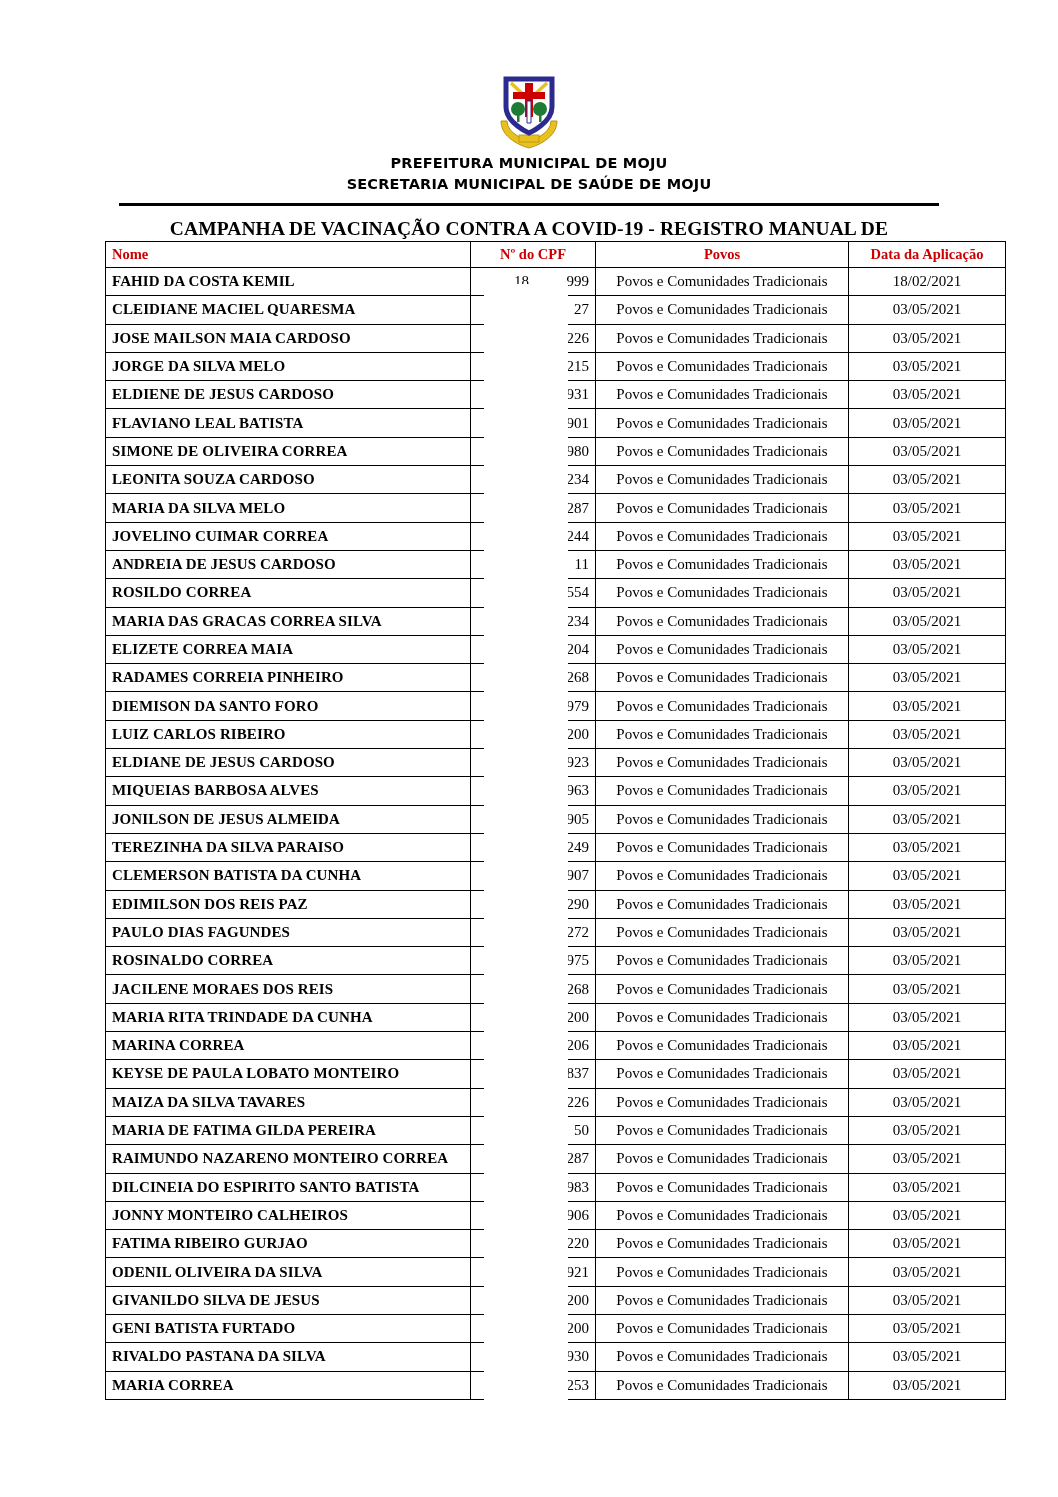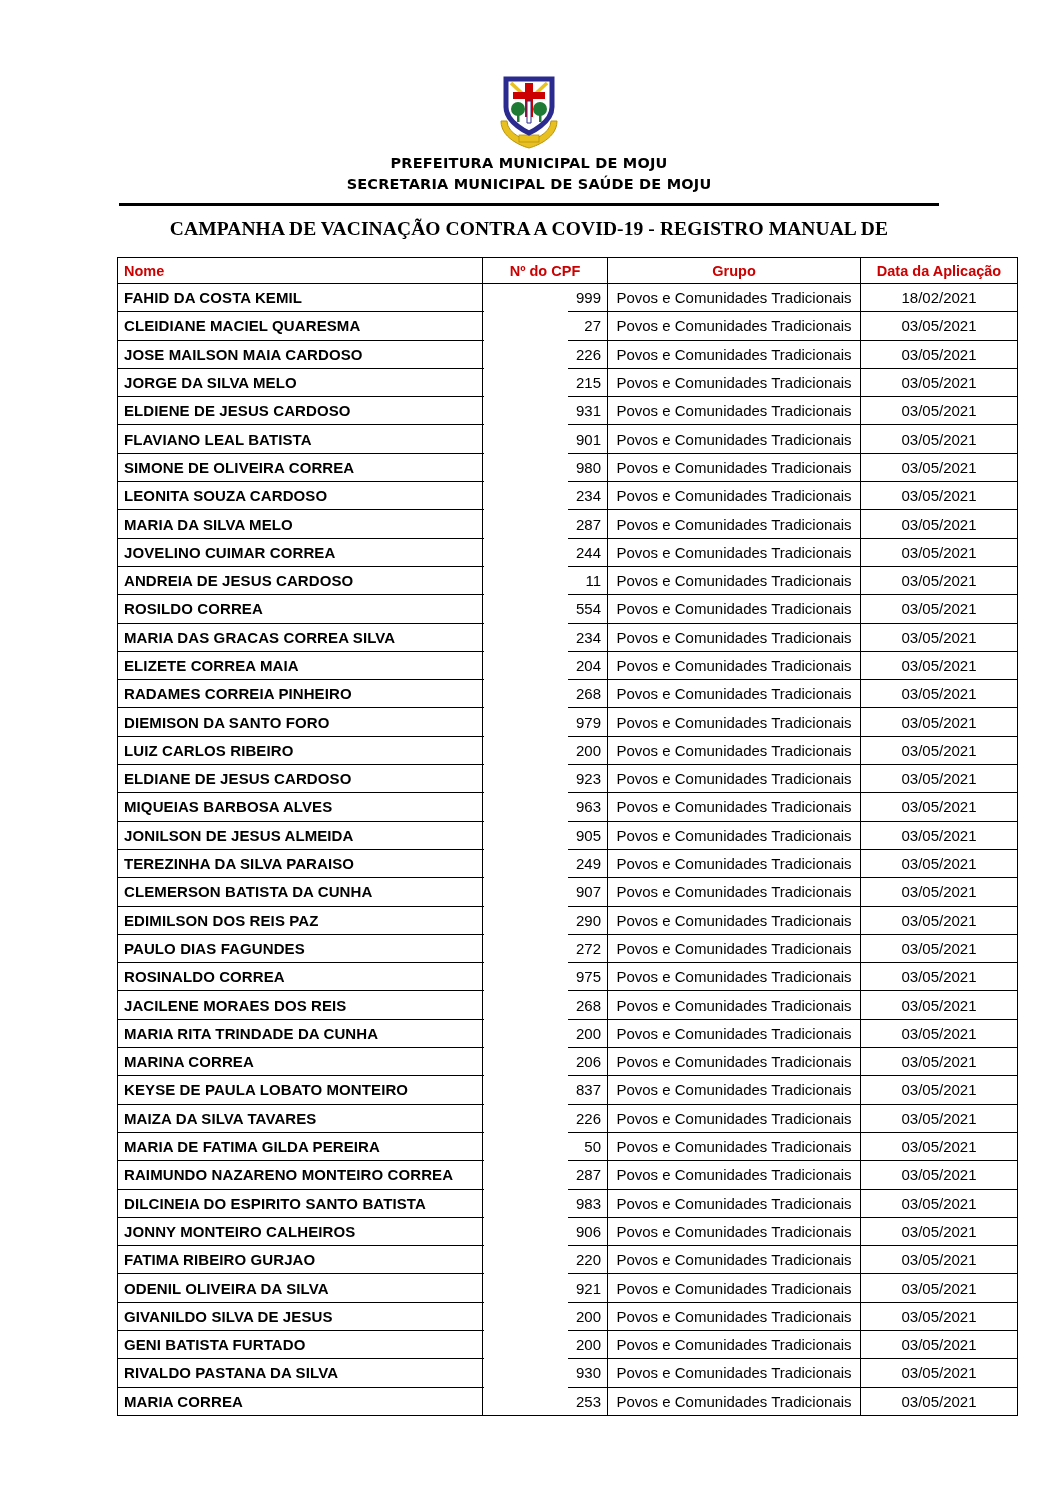--- a/index.html
+++ b/index.html
@@ -51,42 +51,41 @@
   .rule {
     width: 820px;
     height: 3px;
     background: #000;
     margin: 8px auto 0 auto;
   }
 
   
   .doc-title {
     width: 840px;
-    margin: 10px auto 16px auto;
+    margin: 10px auto 0 auto;
     text-align: center;
     font-family: "Liberation Serif", serif;
     font-weight: bold;
     font-size: 19.5px;
     line-height: 25px;
     letter-spacing: 0.1px;
   }
   .doc-title .l2 { display: block; }
 
   
   .table-wrap {
     width: 848px;
     margin: 0 auto;
   }
 
   table.registry {
     border-collapse: collapse;
     width: 848px;
     table-layout: fixed;
-    font-family: Liberation Sans, sans-serif;
-    margin-left: 12px;
+    font-family: Liberation Serif, serif;
   }
 
   table.registry th,
   table.registry td {
     border: 1.4px solid #000;
     padding: 0 6px;
     height: 27.3px;
     font-size: 15px;
     vertical-align: middle;
     overflow: hidden;
@@ -154,21 +153,21 @@
   <div class="doc-title">
     <span>CAMPANHA DE VACINAÇÃO CONTRA A COVID-19 - REGISTRO MANUAL DE</span>
   </div>
 
   <div class="table-wrap">
     <table class="registry">
       <thead>
         <tr>
           <th class="col-nome">Nome</th>
           <th class="col-cpf">Nº do CPF</th>
-          <th class="col-grupo">Grupo</th>
+          <th class="col-grupo">Povos</th>
           <th class="col-data">Data da Aplicação</th>
         </tr>
       </thead>
       <tbody id="registry-body">
           <tr>
             <td class="c-nome">FAHID DA COSTA KEMIL</td>
             <td class="c-cpf"><span>18</span><span>     </span><span>999</span></td>
             <td class="c-grupo">Povos e Comunidades Tradicionais</td>
             <td class="c-data">18/02/2021</td>
           </tr>

